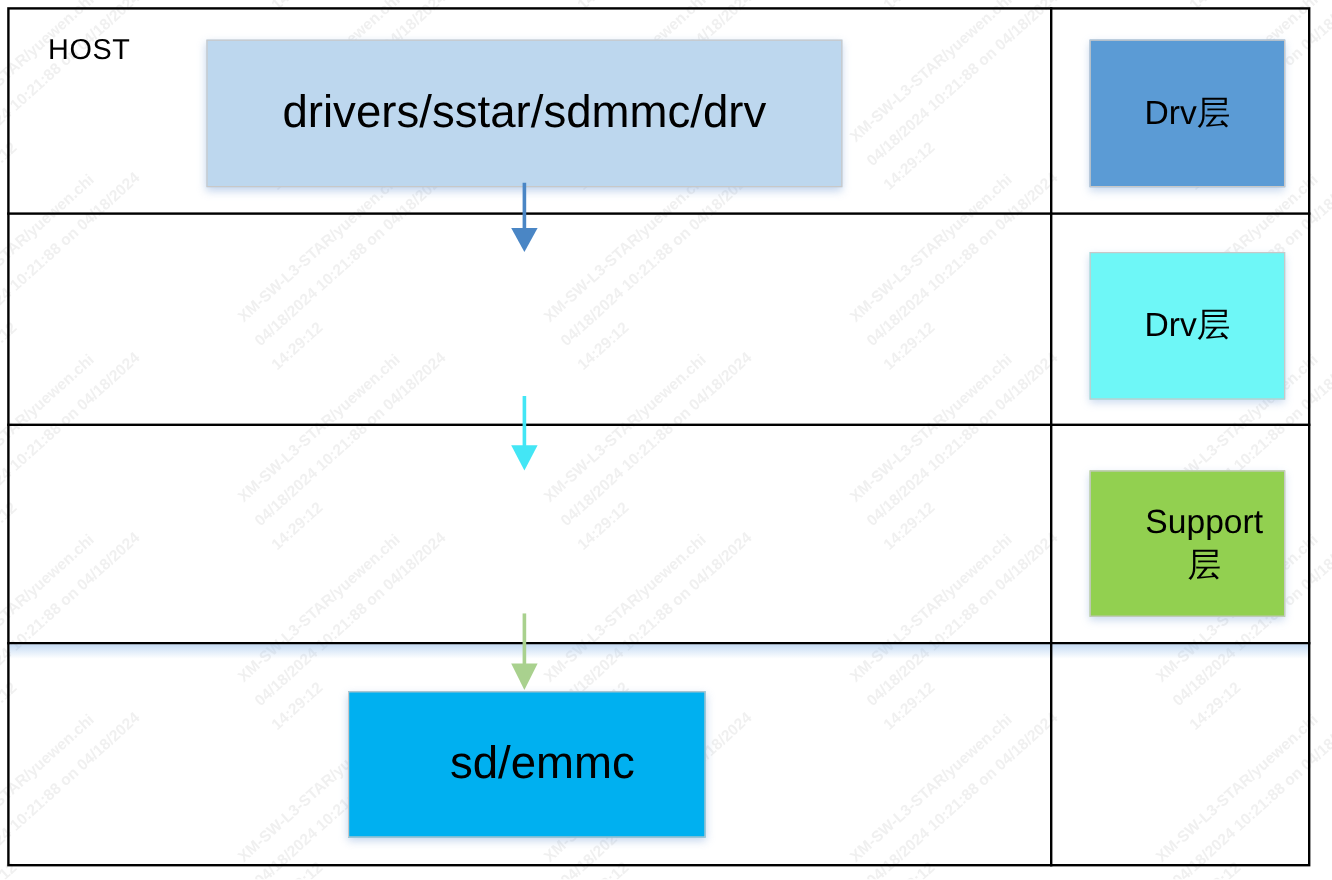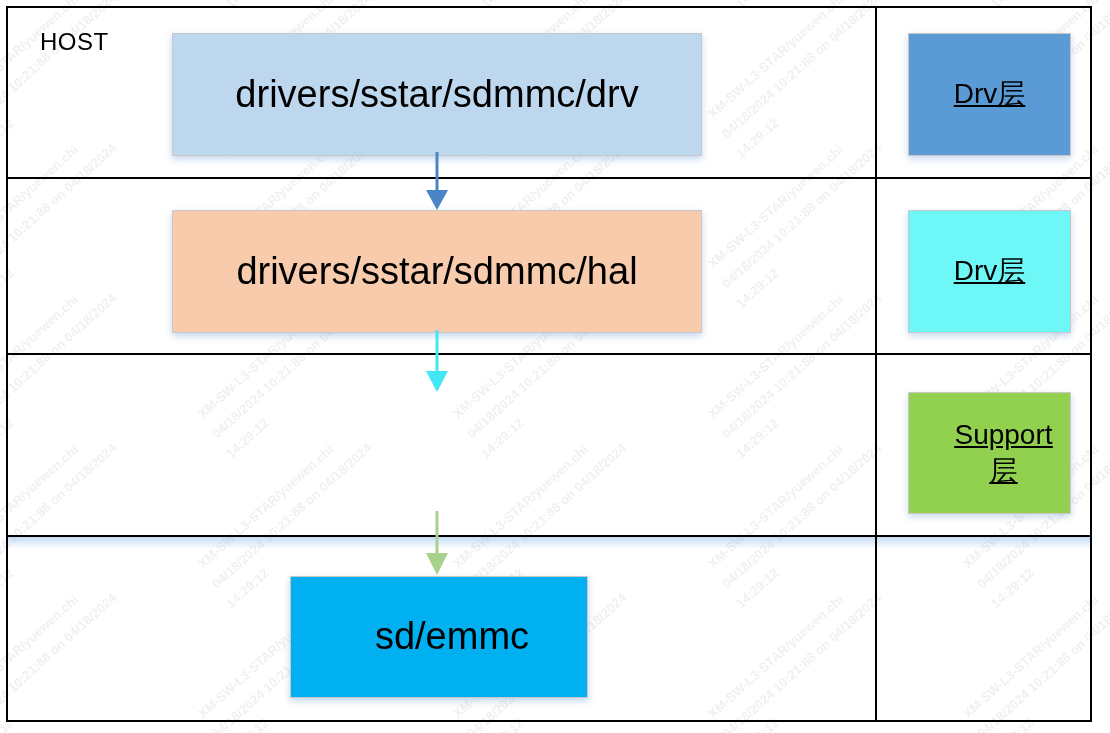--- a/index.html
+++ b/index.html
@@ -88,21 +88,20 @@
     display: flex;
     align-items: center;
     justify-content: center;
     color: #000000;
     box-shadow: 0 3px 7px rgba(120,160,215,0.40);
     text-align: center;
   }
   .lbox span {
     font-size: 28px;
     line-height: 1.30;
-    text-decoration: underline;
   }
 
   
   .arrow {
     position: absolute;
     pointer-events: none;
   }
 
   
   .wm {
@@ -223,23 +222,20 @@
 
   <div class="lbox" style="left:908px; top:33px; width:163px; height:123px; background:#5b9bd5;">
     <span>Drv层</span>
   </div>
 
   <svg class="arrow" style="left:415px; top:152px;" width="44" height="62" viewBox="0 0 44 62">
     <line x1="22" y1="0" x2="22" y2="41" stroke="#4a86c5" stroke-width="3"></line>
     <polygon points="11,38 33,38 22,58" fill="#4a86c5"></polygon>
   </svg>
 
-  <div class="pbox" style="left:172px; top:210px; width:530px; height:123px; background:#f8cbad;">
-    <span>drivers/sstar/sdmmc/hal</span>
-  </div>
 
   <div class="lbox" style="left:908px; top:210px; width:163px; height:123px; background:#6ef7f7;">
     <span>Drv层</span>
   </div>
 
   <svg class="arrow" style="left:415px; top:330px;" width="44" height="66" viewBox="0 0 44 66">
     <line x1="22" y1="0" x2="22" y2="44" stroke="#43e6f5" stroke-width="3"></line>
     <polygon points="11,41 33,41 22,62" fill="#43e6f5"></polygon>
   </svg>
 

